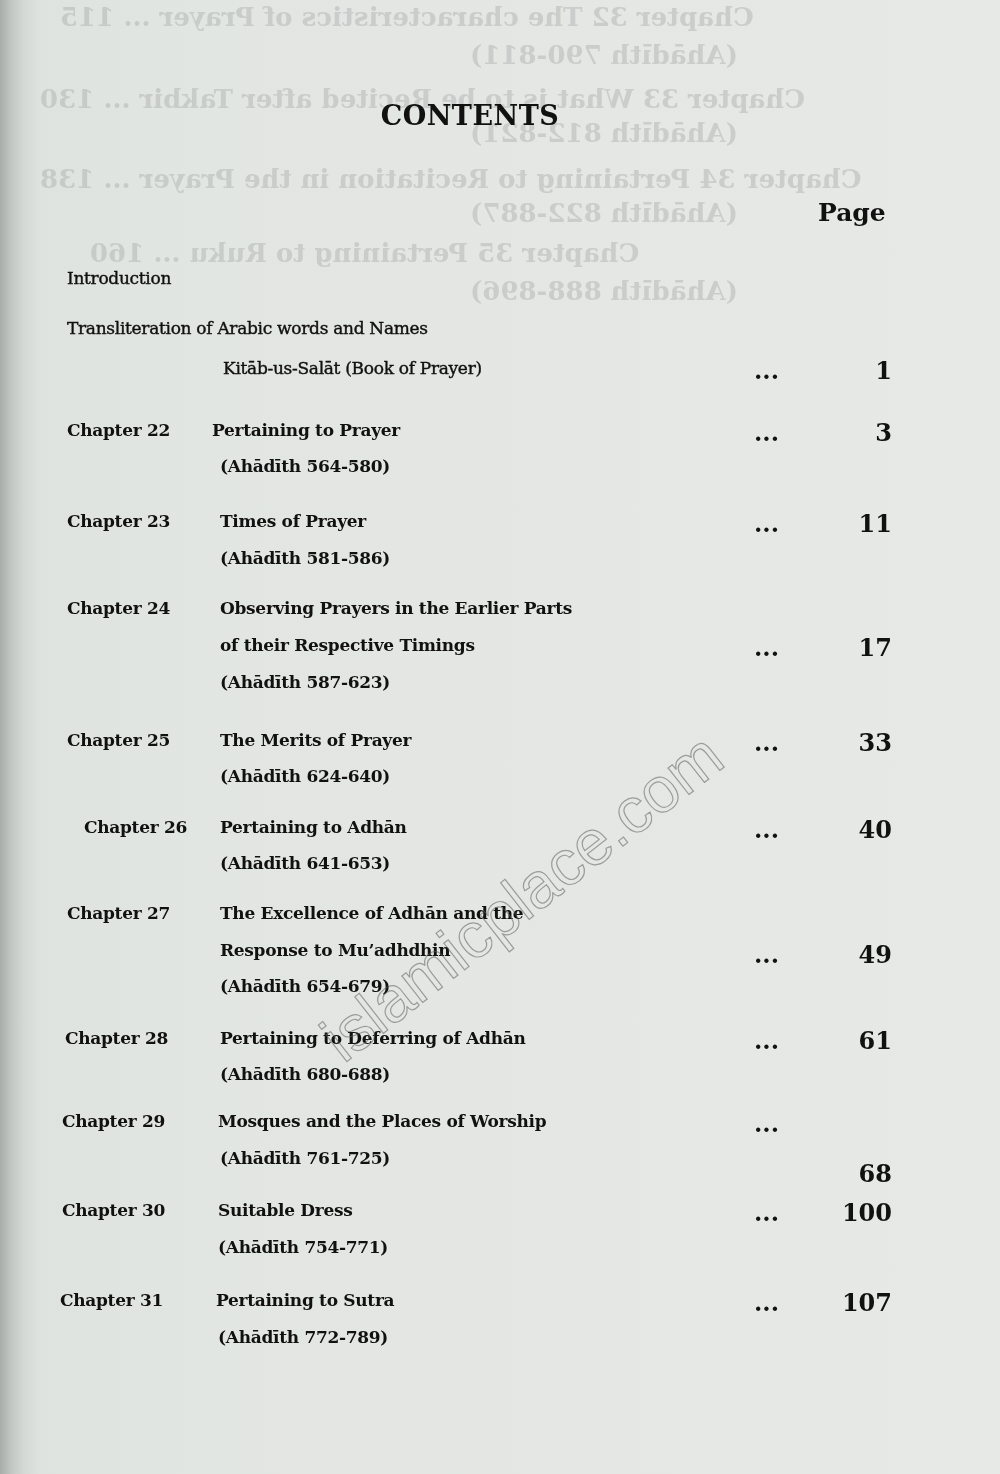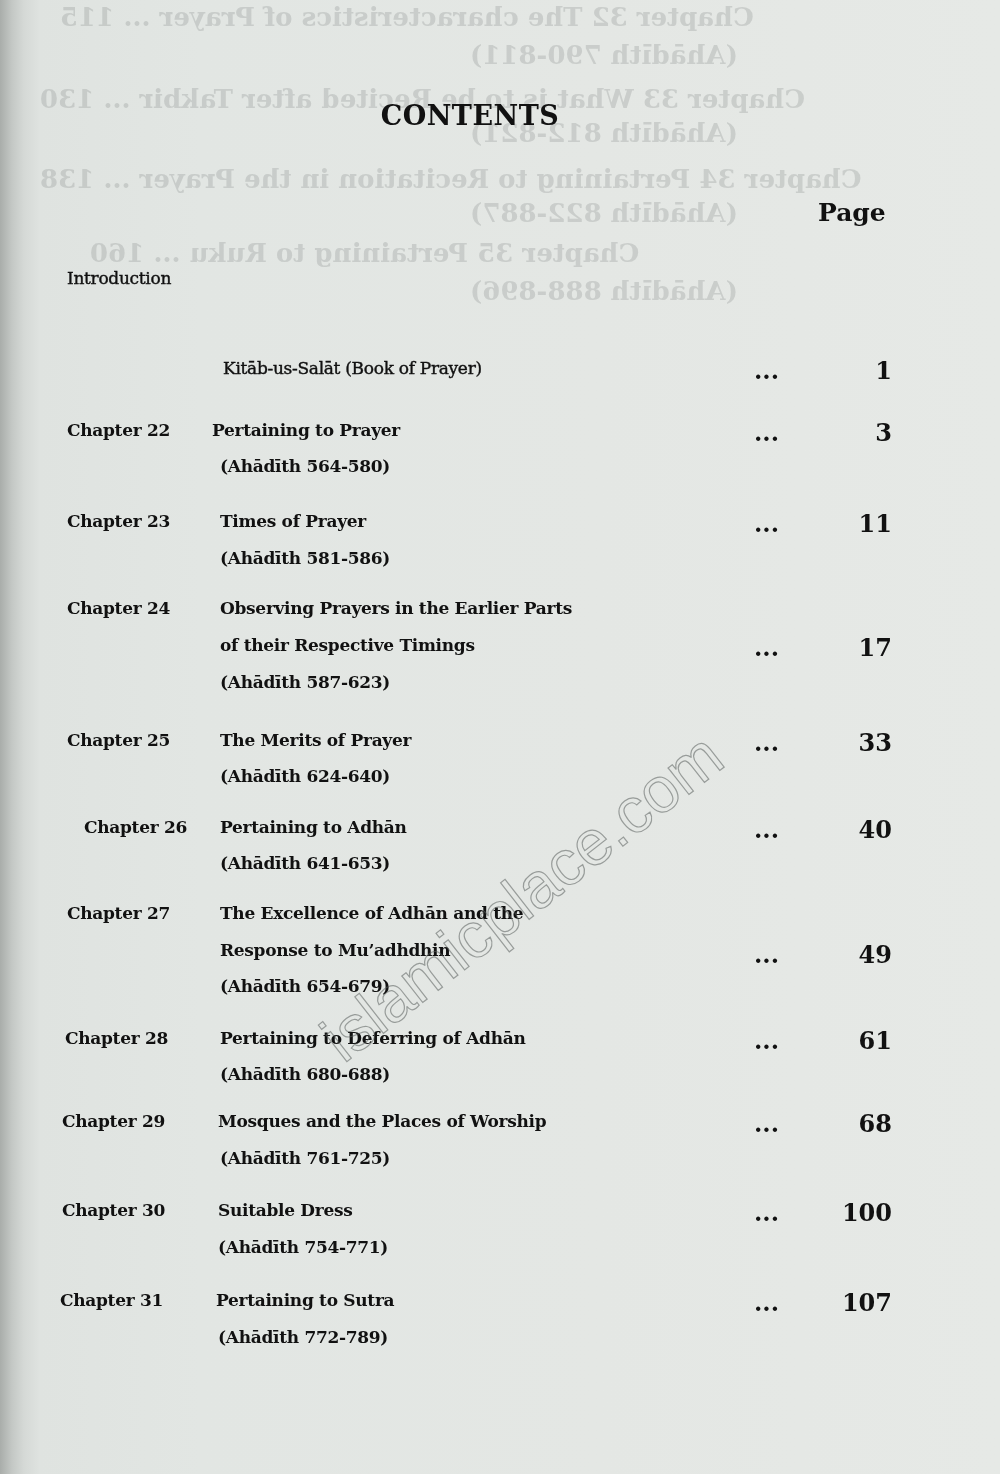--- a/index.html
+++ b/index.html
@@ -29,20 +29,21 @@
   <div class="ghost" style="left:470px;top:118px;">(Ahādīth 812-821)</div>
   <div class="ghost" style="left:40px;top:164px;">Chapter 34 Pertaining to Recitation in the Prayer ... 138</div>
   <div class="ghost" style="left:470px;top:198px;">(Ahādīth 822-887)</div>
   <div class="ghost" style="left:90px;top:238px;">Chapter 35 Pertaining to Ruku ... 160</div>
   <div class="ghost" style="left:470px;top:276px;">(Ahādīth 888-896)</div>
 
   <div class="title">CONTENTS</div>
   <div class="page-col">Page</div>
 
   <div class="line" style="left:67px;top:268px;font-weight:normal;-webkit-text-stroke:0.4px #111;">Introduction</div>
+  <div class="line" style="left:67px;top:318px;font-weight:normal;-webkit-text-stroke:0.4px #111;">Transliteration of Arabic words and Names</div>
   <div class="line" style="left:223px;top:358px;font-weight:normal;-webkit-text-stroke:0.4px #111;">Kitāb-us-Salāt (Book of Prayer)</div>
   <div class="dots" style="top:356px;">...</div>
   <div class="pnum" style="top:356px;">1</div>
 
   <div>
     <div class="line" style="left:67px;top:420px;">Chapter 22</div>
     <div class="line" style="left:212px;top:420px;">Pertaining to Prayer</div>
     <div class="line" style="left:220px;top:456px;">(Ahādīth 564-580)</div>
     <div class="dots" style="top:418px;">...</div>
     <div class="pnum" style="top:418px;">3</div>
@@ -96,21 +97,21 @@
     <div class="line" style="left:220px;top:1064px;">(Ahādīth 680-688)</div>
     <div class="dots" style="top:1026px;">...</div>
     <div class="pnum" style="top:1026px;">61</div>
   </div>
 
   <div>
     <div class="line" style="left:62px;top:1111px;">Chapter 29</div>
     <div class="line" style="left:218px;top:1111px;">Mosques and the Places of Worship</div>
     <div class="line" style="left:220px;top:1148px;">(Ahādīth 761-725)</div>
     <div class="dots" style="top:1109px;">...</div>
-    <div class="pnum" style="top:1109px;">68</div>
+    <div class="pnum" style="top:1159px;">68</div>
   </div>
 
   <div>
     <div class="line" style="left:62px;top:1200px;">Chapter 30</div>
     <div class="line" style="left:218px;top:1200px;">Suitable Dress</div>
     <div class="line" style="left:218px;top:1237px;">(Ahādīth 754-771)</div>
     <div class="dots" style="top:1198px;">...</div>
     <div class="pnum" style="top:1198px;">100</div>
   </div>
 

